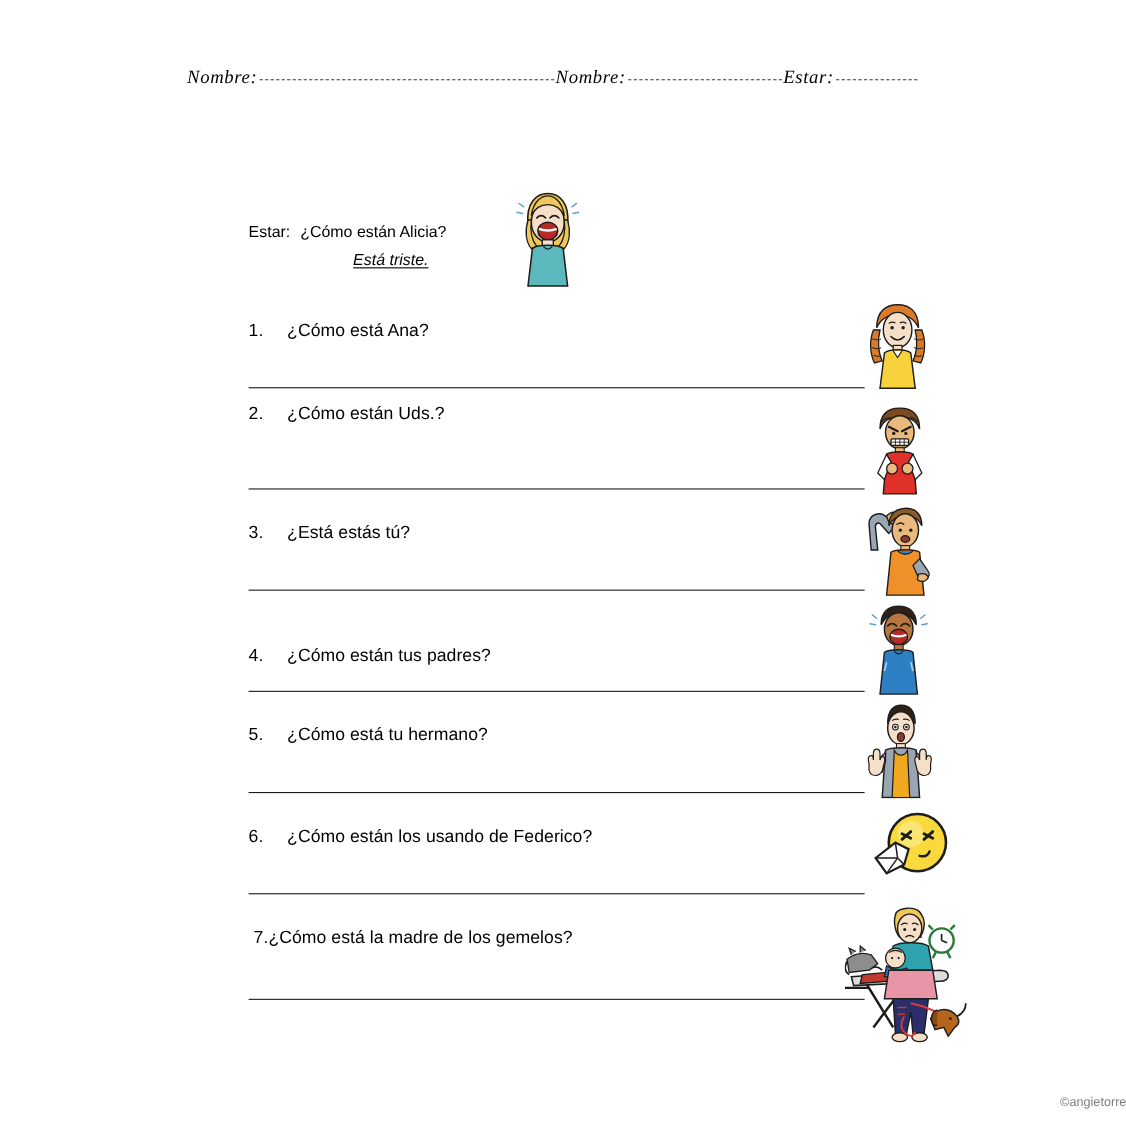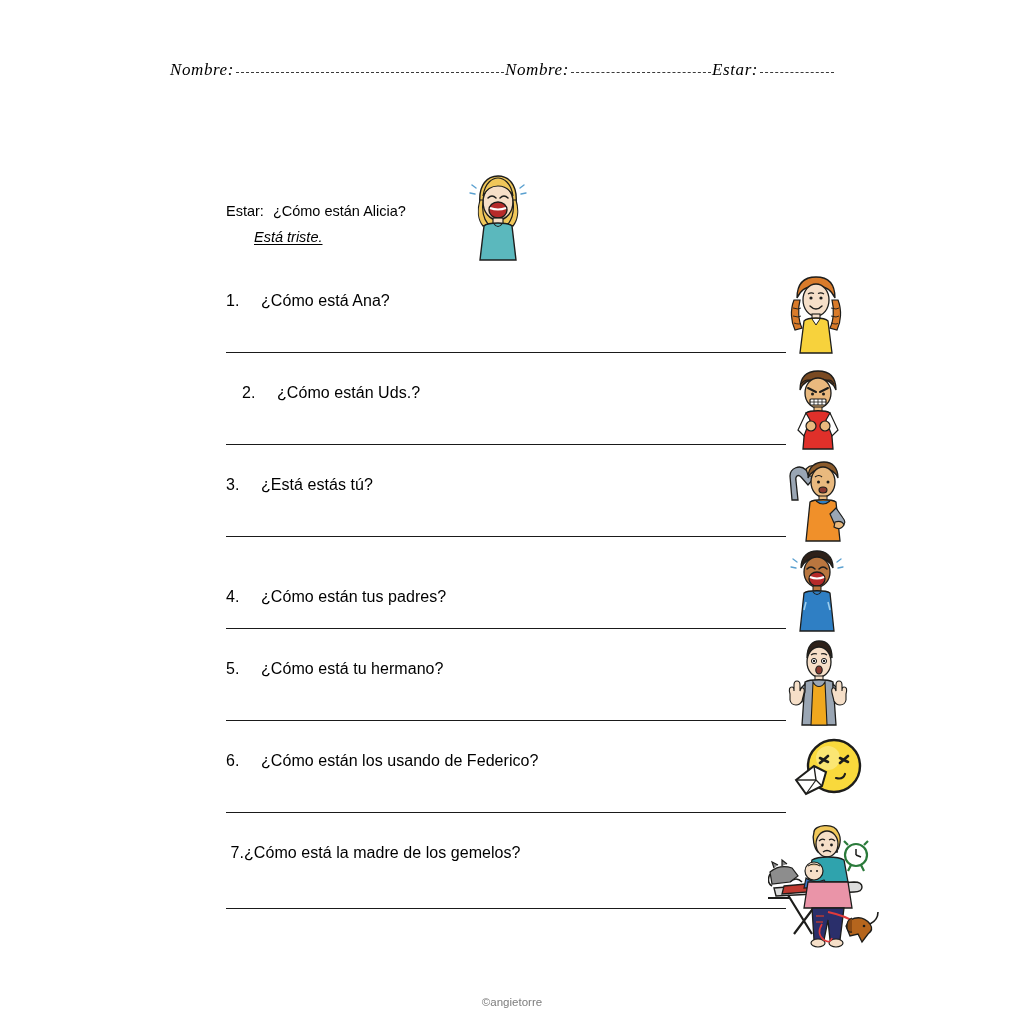--- a/index.html
+++ b/index.html
@@ -84,21 +84,21 @@
     position: absolute;
     left: 226px;
     top: 198px;
     font-size: 14.5px;
     line-height: 26px;
   }
   .modelo-line1 { white-space: nowrap; }
   .modelo-label { margin-right: 9px; }
   .modelo-answer {
     display: block;
-    margin-left: 28px;
+    margin-left: 95px;
     font-style: italic;
     text-decoration: underline;
     text-underline-offset: 2px;
   }
 
   
   .question {
     position: absolute;
     left: 226px;
     font-size: 16px;
@@ -115,21 +115,21 @@
     height: 0;
     border-bottom: 1.6px solid #1a1a1a;
   }
 
   
   .footer {
     position: absolute;
     left: 0;
     top: 996px;
     width: 1024px;
-    text-align: center;
+    text-align: right;
     font-size: 11.5px;
     color: #7d7d7d;
   }
 
   
   .art { position: absolute; }
   .art svg { display: block; }
 </style>
 </head>
 <body>
@@ -215,21 +215,21 @@
       <path d="M30 17.5 q3 -1.5 6 0.5" stroke="#1d1d1b" stroke-width="1.1" fill="none"></path>
 
       <path d="M22 30 q6 6 12 0" stroke="#1d1d1b" stroke-width="1.4" fill="none" stroke-linecap="round"></path>
 
       <rect x="24" y="38" width="8" height="6" fill="#f6dfc8" stroke="#1d1d1b" stroke-width="1.1"></rect>
       <path d="M16 45 C20 41 36 41 40 45 L44 77 L12 77 Z" fill="#f7d23c" stroke="#1d1d1b" stroke-width="1.3"></path>
       <path d="M24 43 L28 49 L32 43" fill="#fff" stroke="#1d1d1b" stroke-width="1"></path>
     </svg>
   </div>
 
-  <div class="question" style="top:384px;margin-left:16px;">
+  <div class="question" style="top:368px;">
     <span class="q-num">2.</span><span>¿Cómo están Uds.?</span>
   </div>
   <div class="answer-line" style="top:444px;"></div>
   <div class="art" style="left:789px; top:370px;">
     <svg width="58" height="80" viewBox="0 0 58 80">
 
       <path d="M11 20 C11 5 20 1 29 1 C38 1 47 5 47 20 C44 12 38 9 29 9 C20 9 14 12 11 20 Z" fill="#7a4a22" stroke="#1d1d1b" stroke-width="1.3"></path>
       <path d="M12 14 q5 -6 10 -3 M36 11 q6 -3 9 3" stroke="#1d1d1b" stroke-width="1.1" fill="none"></path>
 
       <ellipse cx="29" cy="23" rx="13" ry="15" fill="#e9b97e" stroke="#1d1d1b" stroke-width="1.3"></ellipse>

